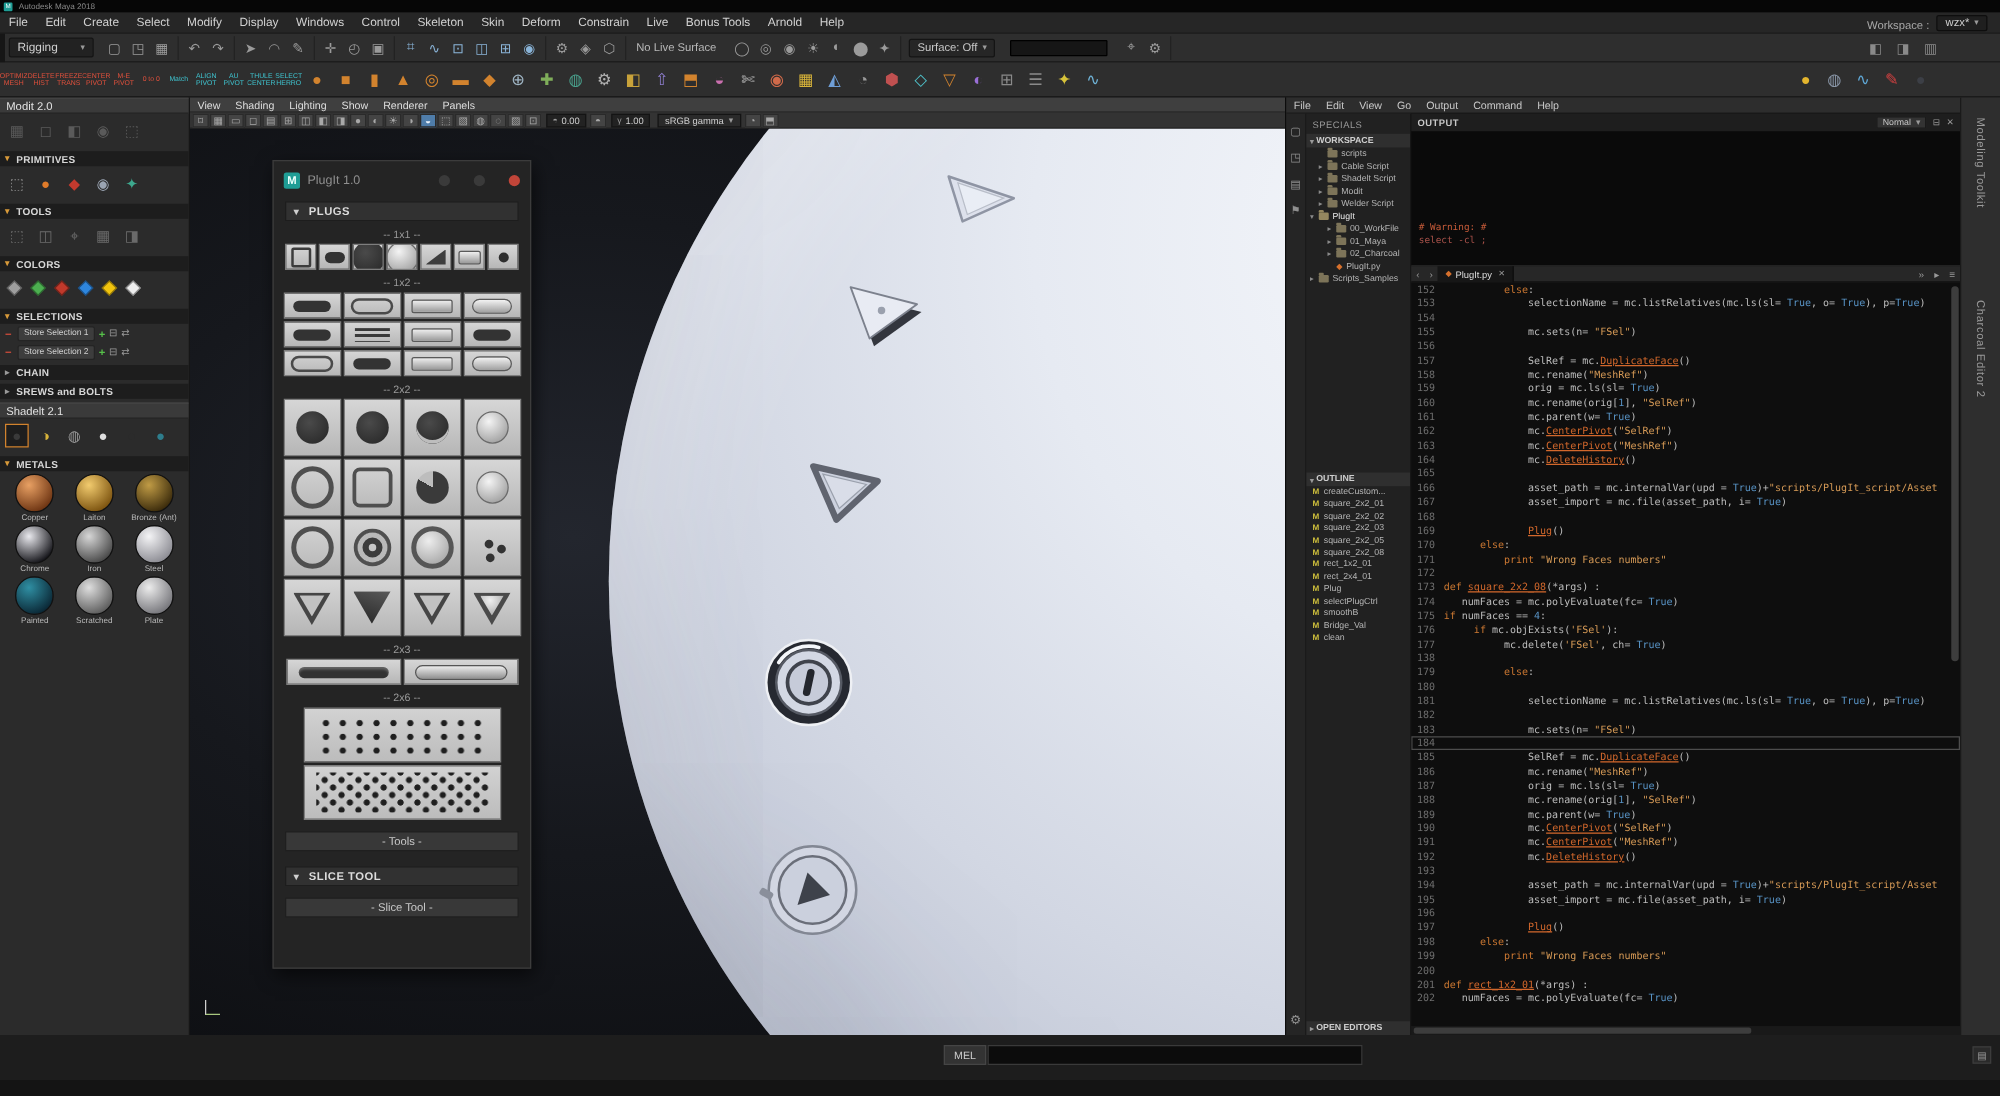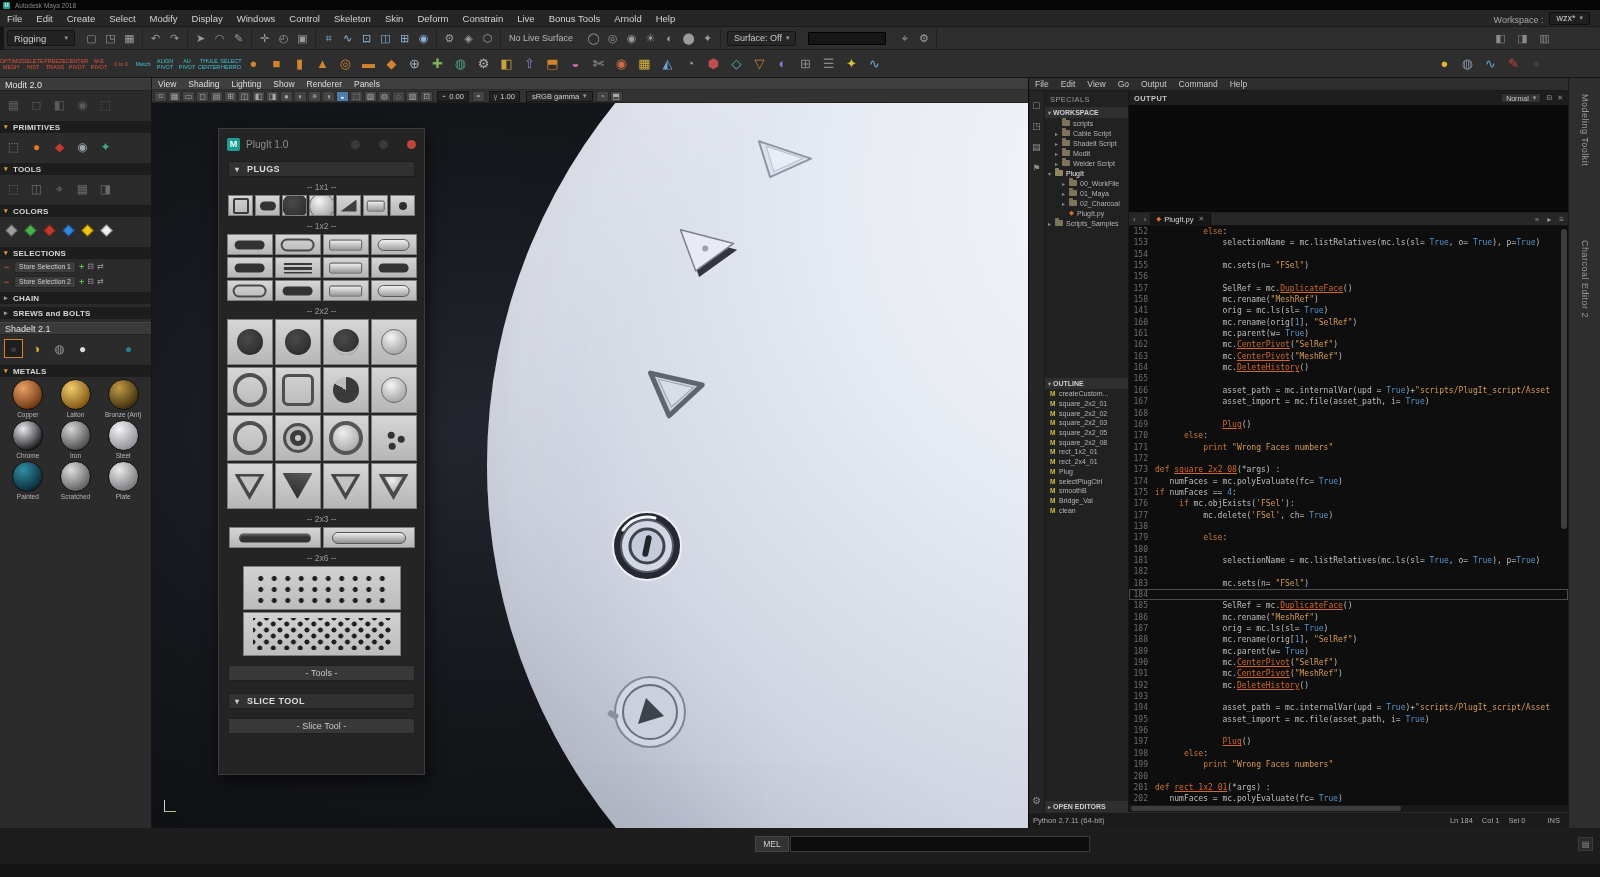--- a/index.html
+++ b/index.html
@@ -835,20 +835,24 @@
           <div class="ed-output">
             <div class="out-h">
               <span class="out-title">OUTPUT</span>
               <span class="out-mode">
                   <span>Normal</span>
                   <i class="caret">▾</i>
                 </span>
               <span class="out-ic">⊟</span>
               <span class="out-ic">✕</span>
             </div>
+            <div class="out-body" id="ed-warnings">
+                <div class="out-line1"># Warning:  #</div>
+                <div class="out-line2">select -cl  ;</div>
+              </div>
           </div>
           <div class="ed-tabs">
             <span class="tab-nav">‹</span>
             <span class="tab-nav">›</span>
             <span class="tab active">
                 <i class="pyico2">◆</i>
                 <span>PlugIt.py</span>
                 <i class="tab-x">✕</i>
               </span>
             <span class="tab-sp"></span>
@@ -880,21 +884,21 @@
                 </div>
                 <div class="code-row">
                   <span class="ln">157</span>
                   <span class="ct">              SelRef = mc.<span class="fn">DuplicateFace</span>()</span>
                 </div>
                 <div class="code-row">
                   <span class="ln">158</span>
                   <span class="ct">              mc.rename(<span class="str">"MeshRef"</span>)</span>
                 </div>
                 <div class="code-row">
-                  <span class="ln">141</span>
+                  <span class="ln">159</span>
                   <span class="ct">              orig = mc.ls(sl= <span class="bool">True</span>)</span>
                 </div>
                 <div class="code-row">
                   <span class="ln">160</span>
                   <span class="ct">              mc.rename(orig[<span class="num">1</span>], <span class="str">"SelRef"</span>)</span>
                 </div>
                 <div class="code-row">
                   <span class="ln">161</span>
                   <span class="ct">              mc.parent(w= <span class="bool">True</span>)</span>
                 </div>
@@ -1062,29 +1066,20 @@
                   <span class="ln">202</span>
                   <span class="ct">   numFaces = mc.polyEvaluate(fc= <span class="bool">True</span>)</span>
                 </div>
               </div>
             <div class="vscroll"></div>
           </div>
           <div class="ed-hscroll">
               <div class="hthumb"></div>
             </div>
         </div>
-      </div>
-      <div class="ed-status">
-        <span>Python 2.7.11 (64-bit)</span>
-        <span class="st-r">
-          <span>Ln 184</span>
-          <span>Col 1</span>
-          <span>Sel 0</span>
-          <span class="ins">INS</span>
-        </span>
       </div>
     </div>
 
     <div class="sidestrip">
       <div class="vlabel">Modeling Toolkit</div>
       <div class="vlabel">Charcoal Editor 2</div>
     </div>
   </div>
 
   <div class="bottombar">

